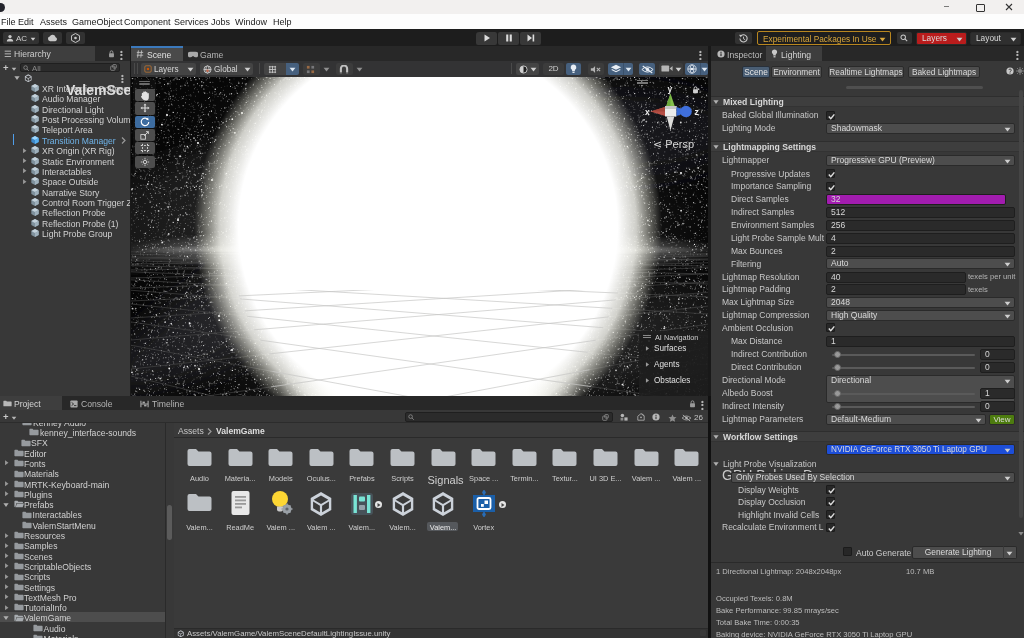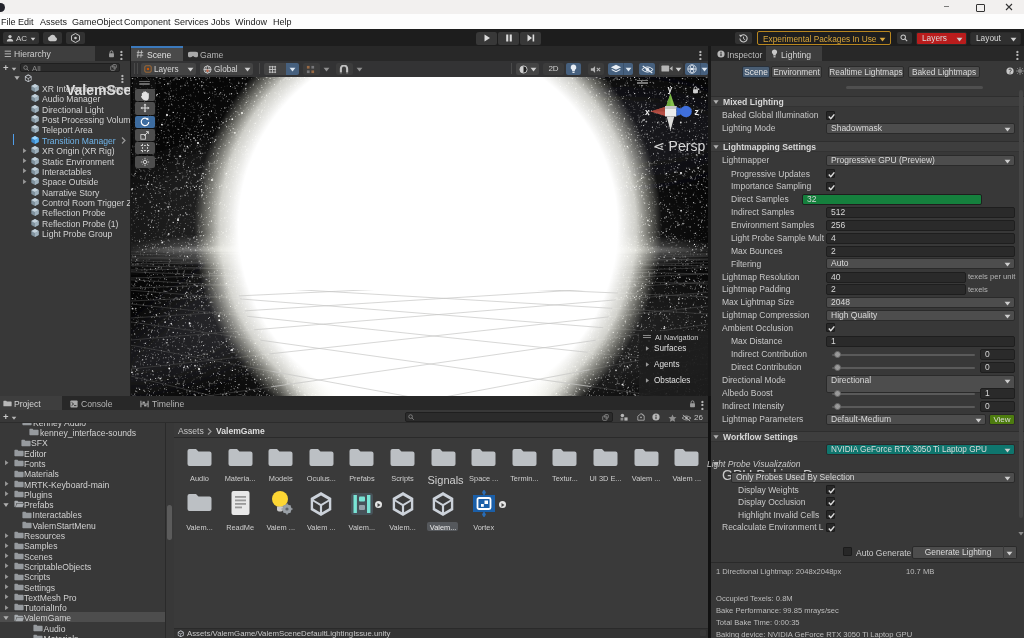--- a/index.html
+++ b/index.html
@@ -2127,21 +2127,21 @@
 <rect x="20" y="24" width="11.5" height="10.5" fill="#ecedec"></rect>
 <rect x="20" y="24" width="11.5" height="3" fill="#c6c7c6"></rect>
 <polygon points="5.5,29.5 20,25 20,34" fill="#b75046"></polygon>
 <polygon points="5.5,29.5 20,25 20,29.5" fill="#a34439"></polygon>
 <text x="0" y="32.5" font-family="Liberation Sans" font-size="8.5" fill="#f0f0f0" font-weight="bold">x</text>
 <polygon points="44,29.5 31.5,25 31.5,34" fill="#3a6dd8"></polygon>
 <circle cx="41" cy="29.5" r="5.8" fill="#3f6fdc"></circle>
 <text x="49.5" y="32.5" font-family="Liberation Sans" font-size="8.5" fill="#f0f0f0" font-weight="bold">z</text>
 <polygon points="25.5,48.5 21.7,34.5 29.3,34.5" fill="#dcdcda"></polygon>
 </svg>
-    <div class="t" style="left:653px;top:137.5px;font-size:14px;color:#d8d8d8;">⋖ Persp</div>
+    <div class="t" style="left:653px;top:137.5px;font-size:11px;color:#d8d8d8;">⋖ Persp</div>
     <svg style="position:absolute;left:692px;top:86px" width="7" height="8" viewBox="0 0 10 11">
       <rect x="1.5" y="4.5" width="7" height="5.5" rx="1" fill="#d0d0d0"></rect>
       <path d="M3 5 V3 a2 2 0 0 1 4 0 V5" stroke="#d0d0d0" stroke-width="1.4" fill="none"></path>
     </svg>
     <div style="position:absolute;left:637px;top:79.5px;width:11px;height:1.5px;background:#777;"></div>
     <div style="position:absolute;left:637px;top:82px;width:11px;height:1.5px;background:#777;"></div>
     <div style="position:absolute;left:639px;top:331px;width:69px;height:65px;background:rgba(30,30,30,0.92);border-radius:3px 0 0 0;"></div>
     <div style="position:absolute;left:643px;top:334.5px;width:8px;height:1.4px;background:#8a8a8a;"></div>
     <div style="position:absolute;left:643px;top:337px;width:8px;height:1.4px;background:#8a8a8a;"></div>
     <div class="t" style="left:655px;top:332.5px;font-size:7.3px;color:#cfcfcf;">AI Navigation</div>
@@ -2560,21 +2560,21 @@
         <path d="M2 5 4.2 7.4 8.2 2.6" stroke="#dfdfdf" stroke-width="1.6" fill="none"></path>
       </svg>
     </div>
     <div class="t" style="left:731px;top:181.3px;font-size:8.5px;color:#c8c8c8;max-width:93px;overflow:hidden;">Importance Sampling</div>
     <div style="position:absolute;left:826px;top:181.5px;width:9px;height:9px;background:#272727;border:1px solid #1b1b1b;border-radius:1px;box-sizing:border-box;">
       <svg width="9" height="9" viewBox="0 0 10 10" style="position:absolute;left:0;top:0">
         <path d="M2 5 4.2 7.4 8.2 2.6" stroke="#dfdfdf" stroke-width="1.6" fill="none"></path>
       </svg>
     </div>
     <div class="t" style="left:731px;top:194.10000000000002px;font-size:8.5px;color:#c8c8c8;max-width:93px;overflow:hidden;">Direct Samples</div>
-    <div style="position:absolute;left:802px;top:193.8px;width:180px;height:11px;background:#15803d;border:1px solid #1e1e1e;border-radius:2px;box-sizing:border-box;color:#d6d6d6;font-size:8.5px;line-height:9px;padding-left:4px;overflow:hidden;">32</div>
+    <div style="position:absolute;left:826px;top:193.8px;width:180px;height:11px;background:#a21caf;border:1px solid #1e1e1e;border-radius:2px;box-sizing:border-box;color:#d6d6d6;font-size:8.5px;line-height:9px;padding-left:4px;overflow:hidden;">32</div>
     <div class="t" style="left:731px;top:207.0px;font-size:8.5px;color:#c8c8c8;max-width:93px;overflow:hidden;">Indirect Samples</div>
     <div style="position:absolute;left:826px;top:206.7px;width:189px;height:11px;background:#2a2a2a;border:1px solid #1e1e1e;border-radius:2px;box-sizing:border-box;color:#d6d6d6;font-size:8.5px;line-height:9px;padding-left:4px;overflow:hidden;">512</div>
     <div class="t" style="left:731px;top:219.8px;font-size:8.5px;color:#c8c8c8;max-width:93px;overflow:hidden;">Environment Samples</div>
     <div style="position:absolute;left:826px;top:219.5px;width:189px;height:11px;background:#2a2a2a;border:1px solid #1e1e1e;border-radius:2px;box-sizing:border-box;color:#d6d6d6;font-size:8.5px;line-height:9px;padding-left:4px;overflow:hidden;">256</div>
     <div class="t" style="left:731px;top:233.3px;font-size:8.5px;color:#c8c8c8;max-width:93px;overflow:hidden;">Light Probe Sample Mult</div>
     <div style="position:absolute;left:826px;top:233px;width:189px;height:11px;background:#2a2a2a;border:1px solid #1e1e1e;border-radius:2px;box-sizing:border-box;color:#d6d6d6;font-size:8.5px;line-height:9px;padding-left:4px;overflow:hidden;">4</div>
     <div class="t" style="left:731px;top:245.8px;font-size:8.5px;color:#c8c8c8;max-width:93px;overflow:hidden;">Max Bounces</div>
     <div style="position:absolute;left:826px;top:245.5px;width:189px;height:11px;background:#2a2a2a;border:1px solid #1e1e1e;border-radius:2px;box-sizing:border-box;color:#d6d6d6;font-size:8.5px;line-height:9px;padding-left:4px;overflow:hidden;">2</div>
     <div class="t" style="left:731px;top:258.7px;font-size:8.5px;color:#c8c8c8;max-width:93px;overflow:hidden;">Filtering</div>
     <div style="position:absolute;left:826px;top:258.4px;width:189px;height:11px;background:#4d4d4d;border:1px solid #2a2a2a;border-radius:2px;box-sizing:border-box;color:#dadada;font-size:8.5px;line-height:9px;padding-left:4px;overflow:hidden;white-space:nowrap;">Auto<svg width="7" height="5" viewBox="0 0 8 6" style="position:absolute;right:3px;top:3px">
@@ -2604,21 +2604,21 @@
     <div style="position:absolute;left:826px;top:335.5px;width:189px;height:11px;background:#2a2a2a;border:1px solid #1e1e1e;border-radius:2px;box-sizing:border-box;color:#d6d6d6;font-size:8.5px;line-height:9px;padding-left:4px;overflow:hidden;">1</div>
     <div class="t" style="left:731px;top:348.90000000000003px;font-size:8.5px;color:#c8c8c8;max-width:93px;overflow:hidden;">Indirect Contribution</div>
     <div style="position:absolute;left:832px;top:353.6px;width:143px;height:2px;background:#5a5a5a;border-radius:1px;"></div>
     <div style="position:absolute;left:834.0px;top:350.6px;width:7px;height:7px;background:#999;border-radius:50%;border:1px solid #666;box-sizing:border-box;"></div>
     <div style="position:absolute;left:980px;top:348.6px;width:35px;height:11px;background:#2a2a2a;border:1px solid #1e1e1e;border-radius:2px;box-sizing:border-box;color:#d6d6d6;font-size:8.5px;line-height:9px;padding-left:4px;overflow:hidden;">0</div>
     <div class="t" style="left:731px;top:361.8px;font-size:8.5px;color:#c8c8c8;max-width:93px;overflow:hidden;">Direct Contribution</div>
     <div style="position:absolute;left:832px;top:366.5px;width:143px;height:2px;background:#5a5a5a;border-radius:1px;"></div>
     <div style="position:absolute;left:834.0px;top:363.5px;width:7px;height:7px;background:#999;border-radius:50%;border:1px solid #666;box-sizing:border-box;"></div>
     <div style="position:absolute;left:980px;top:361.5px;width:35px;height:11px;background:#2a2a2a;border:1px solid #1e1e1e;border-radius:2px;box-sizing:border-box;color:#d6d6d6;font-size:8.5px;line-height:9px;padding-left:4px;overflow:hidden;">0</div>
     <div class="t" style="left:722px;top:375.0px;font-size:8.5px;color:#c8c8c8;max-width:102px;overflow:hidden;">Directional Mode</div>
-    <div style="position:absolute;left:826px;top:374.7px;width:189px;height:18px;background:#4d4d4d;border:1px solid #2a2a2a;border-radius:2px;box-sizing:border-box;color:#dadada;font-size:8.5px;line-height:9px;padding-left:4px;overflow:hidden;white-space:nowrap;">Directional<svg width="7" height="5" viewBox="0 0 8 6" style="position:absolute;right:3px;top:3px">
+    <div style="position:absolute;left:826px;top:374.7px;width:189px;height:28px;background:#4d4d4d;border:1px solid #2a2a2a;border-radius:2px;box-sizing:border-box;color:#dadada;font-size:8.5px;line-height:9px;padding-left:4px;overflow:hidden;white-space:nowrap;">Directional<svg width="7" height="5" viewBox="0 0 8 6" style="position:absolute;right:3px;top:3px">
         <polygon points="0.5,1 7.5,1 4,5.5" fill="#cfcfcf"></polygon>
       </svg></div>
     <div class="t" style="left:722px;top:387.8px;font-size:8.5px;color:#c8c8c8;max-width:102px;overflow:hidden;">Albedo Boost</div>
     <div style="position:absolute;left:832px;top:392.5px;width:143px;height:2px;background:#5a5a5a;border-radius:1px;"></div>
     <div style="position:absolute;left:834.0px;top:389.5px;width:7px;height:7px;background:#999;border-radius:50%;border:1px solid #666;box-sizing:border-box;"></div>
     <div style="position:absolute;left:980px;top:387.5px;width:35px;height:11px;background:#2a2a2a;border:1px solid #1e1e1e;border-radius:2px;box-sizing:border-box;color:#d6d6d6;font-size:8.5px;line-height:9px;padding-left:4px;overflow:hidden;">1</div>
     <div class="t" style="left:722px;top:401.0px;font-size:8.5px;color:#c8c8c8;max-width:102px;overflow:hidden;">Indirect Intensity</div>
     <div style="position:absolute;left:832px;top:405.7px;width:143px;height:2px;background:#5a5a5a;border-radius:1px;"></div>
     <div style="position:absolute;left:834.0px;top:402.7px;width:7px;height:7px;background:#999;border-radius:50%;border:1px solid #666;box-sizing:border-box;"></div>
     <div style="position:absolute;left:980px;top:400.7px;width:35px;height:11px;background:#2a2a2a;border:1px solid #1e1e1e;border-radius:2px;box-sizing:border-box;color:#d6d6d6;font-size:8.5px;line-height:9px;padding-left:4px;overflow:hidden;">0</div>
@@ -2626,27 +2626,27 @@
     <div style="position:absolute;left:826px;top:413.5px;width:160px;height:11px;background:#4d4d4d;border:1px solid #2a2a2a;border-radius:2px;box-sizing:border-box;color:#dadada;font-size:8.5px;line-height:9px;padding-left:4px;overflow:hidden;white-space:nowrap;">Default-Medium<svg width="7" height="5" viewBox="0 0 8 6" style="position:absolute;right:3px;top:3px">
         <polygon points="0.5,1 7.5,1 4,5.5" fill="#cfcfcf"></polygon>
       </svg></div>
     <div style="position:absolute;left:989px;top:413.5px;width:26px;height:11px;background:#4d7c0f;border:1px solid #2a2a2a;border-radius:2px;box-sizing:border-box;color:#dadada;font-size:8px;text-align:center;line-height:9px;">View</div>
     <div style="position:absolute;left:711px;top:430.5px;width:313px;height:11.5px;background:#3e3e3e;border-top:1px solid #2e2e2e;border-bottom:1px solid #333;box-sizing:border-box;"></div>
     <svg style="position:absolute;left:713px;top:433.7px" width="6" height="6" viewBox="0 0 8 8">
       <polygon points="0.5,1.5 7.5,1.5 4,6.5" fill="#b0b0b0"></polygon>
     </svg>
     <div class="t" style="left:723px;top:431.5px;font-size:8.6px;color:#d8d8d8;font-weight:700;">Workflow Settings</div>
     <div class="t" style="left:722px;top:467px;font-size:14px;color:#c8c8c8;max-width:102px;overflow:hidden;">GPU Baking Device</div>
-    <div style="position:absolute;left:826px;top:443.8px;width:189px;height:11px;background:#0f766e;border:1px solid #2a2a2a;border-radius:2px;box-sizing:border-box;color:#dadada;font-size:8.2px;line-height:9px;padding-left:4px;overflow:hidden;white-space:nowrap;">NVIDIA GeForce RTX 3050 Ti Laptop GPU<svg width="7" height="5" viewBox="0 0 8 6" style="position:absolute;right:3px;top:3px">
+    <div style="position:absolute;left:826px;top:443.8px;width:189px;height:11px;background:#1d4ed8;border:1px solid #2a2a2a;border-radius:2px;box-sizing:border-box;color:#dadada;font-size:8.2px;line-height:9px;padding-left:4px;overflow:hidden;white-space:nowrap;">NVIDIA GeForce RTX 3050 Ti Laptop GPU<svg width="7" height="5" viewBox="0 0 8 6" style="position:absolute;right:3px;top:3px">
         <polygon points="0.5,1 7.5,1 4,5.5" fill="#cfcfcf"></polygon>
       </svg></div>
     <svg style="position:absolute;left:713px;top:460.5px" width="6" height="6" viewBox="0 0 8 8">
       <polygon points="0.5,1.5 7.5,1.5 4,6.5" fill="#b0b0b0"></polygon>
     </svg>
-    <div class="t" style="left:707px;top:458.5px;font-size:8.5px;color:#c8c8c8;max-width:101px;overflow:hidden;font-style:italic;">Light Probe Visualization</div>
+    <div class="t" style="left:723px;top:458.5px;font-size:8.5px;color:#c8c8c8;max-width:101px;overflow:hidden;">Light Probe Visualization</div>
     <div style="position:absolute;left:731px;top:471.5px;width:284px;height:11px;background:#4d4d4d;border:1px solid #2a2a2a;border-radius:2px;box-sizing:border-box;color:#dadada;font-size:8.5px;line-height:9px;padding-left:4px;overflow:hidden;white-space:nowrap;">Only Probes Used By Selection<svg width="7" height="5" viewBox="0 0 8 6" style="position:absolute;right:3px;top:3px">
         <polygon points="0.5,1 7.5,1 4,5.5" fill="#cfcfcf"></polygon>
       </svg></div>
     <div class="t" style="left:738px;top:484.5px;font-size:8.5px;color:#c8c8c8;max-width:86px;overflow:hidden;">Display Weights</div>
     <div style="position:absolute;left:826px;top:484.7px;width:9px;height:9px;background:#272727;border:1px solid #1b1b1b;border-radius:1px;box-sizing:border-box;">
       <svg width="9" height="9" viewBox="0 0 10 10" style="position:absolute;left:0;top:0">
         <path d="M2 5 4.2 7.4 8.2 2.6" stroke="#dfdfdf" stroke-width="1.6" fill="none"></path>
       </svg>
     </div>
     <div class="t" style="left:738px;top:497.1px;font-size:8.5px;color:#c8c8c8;max-width:86px;overflow:hidden;">Display Occlusion</div>

